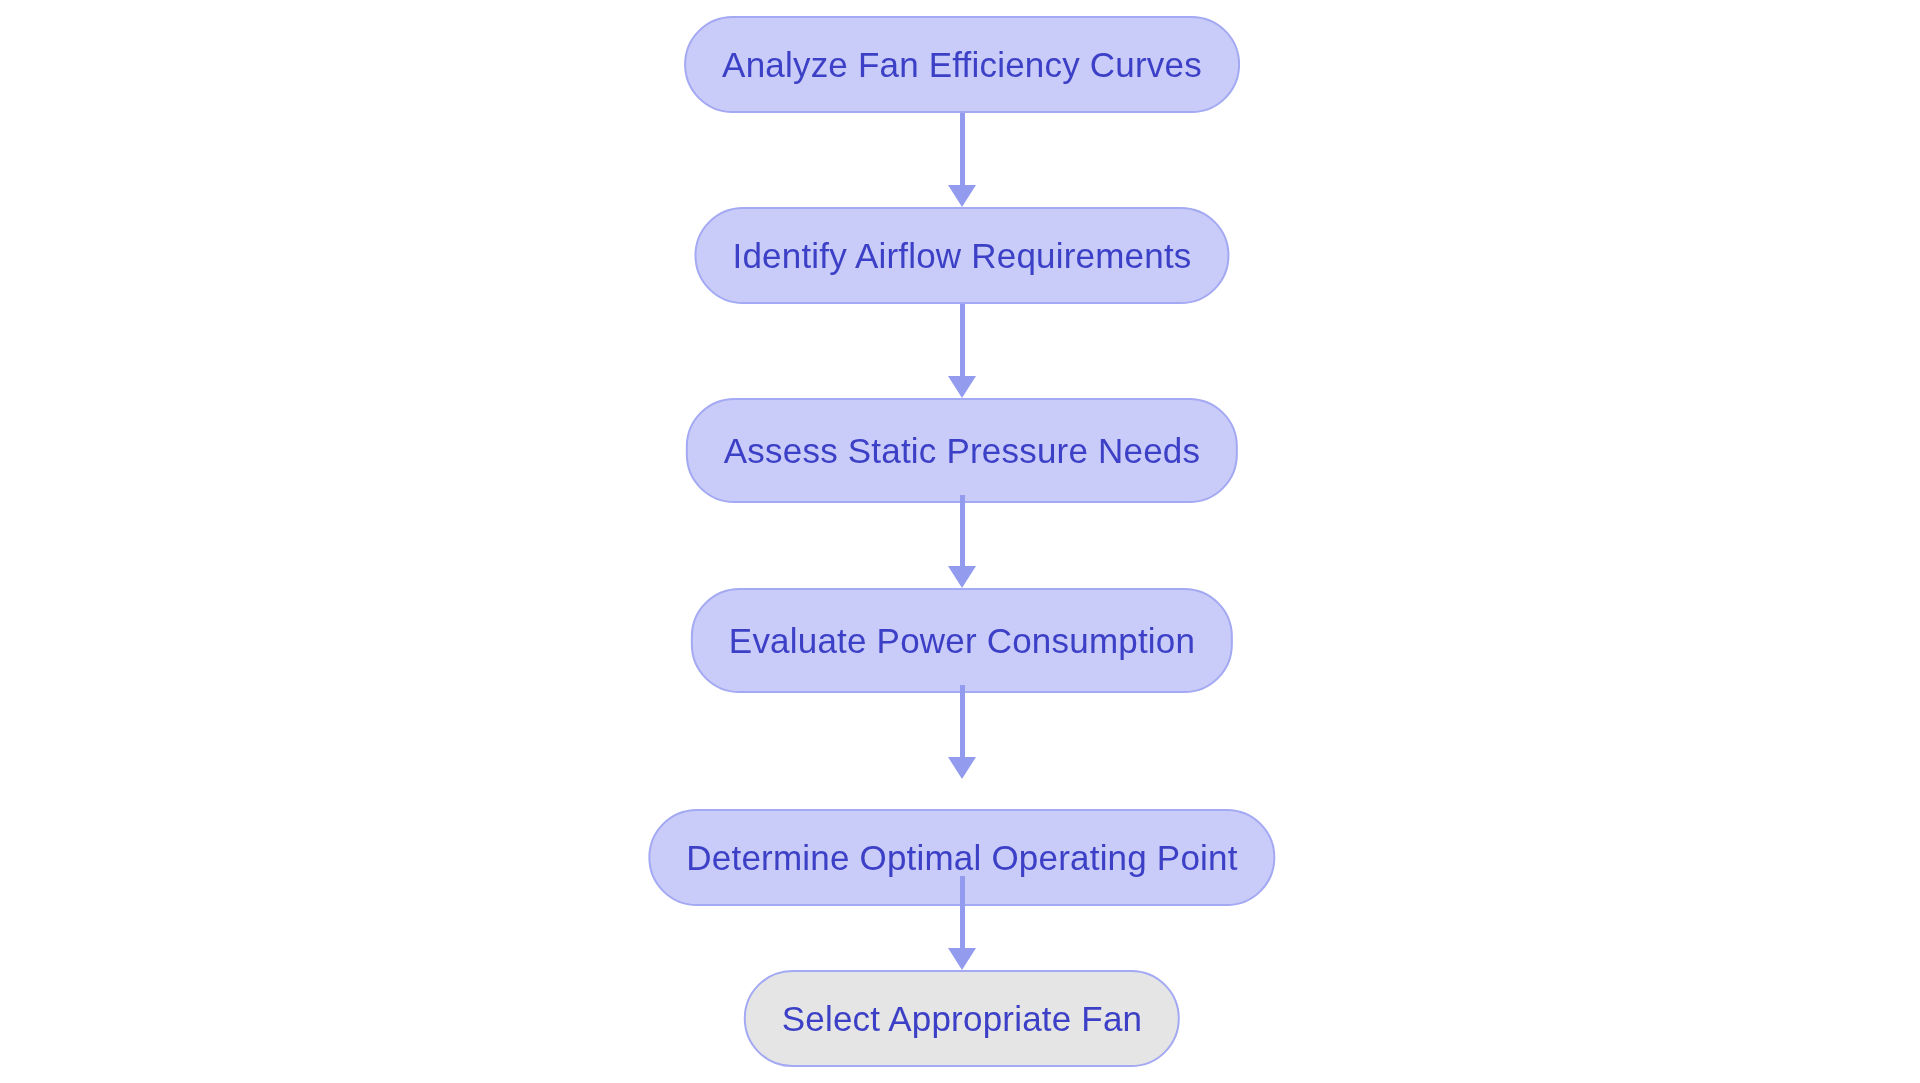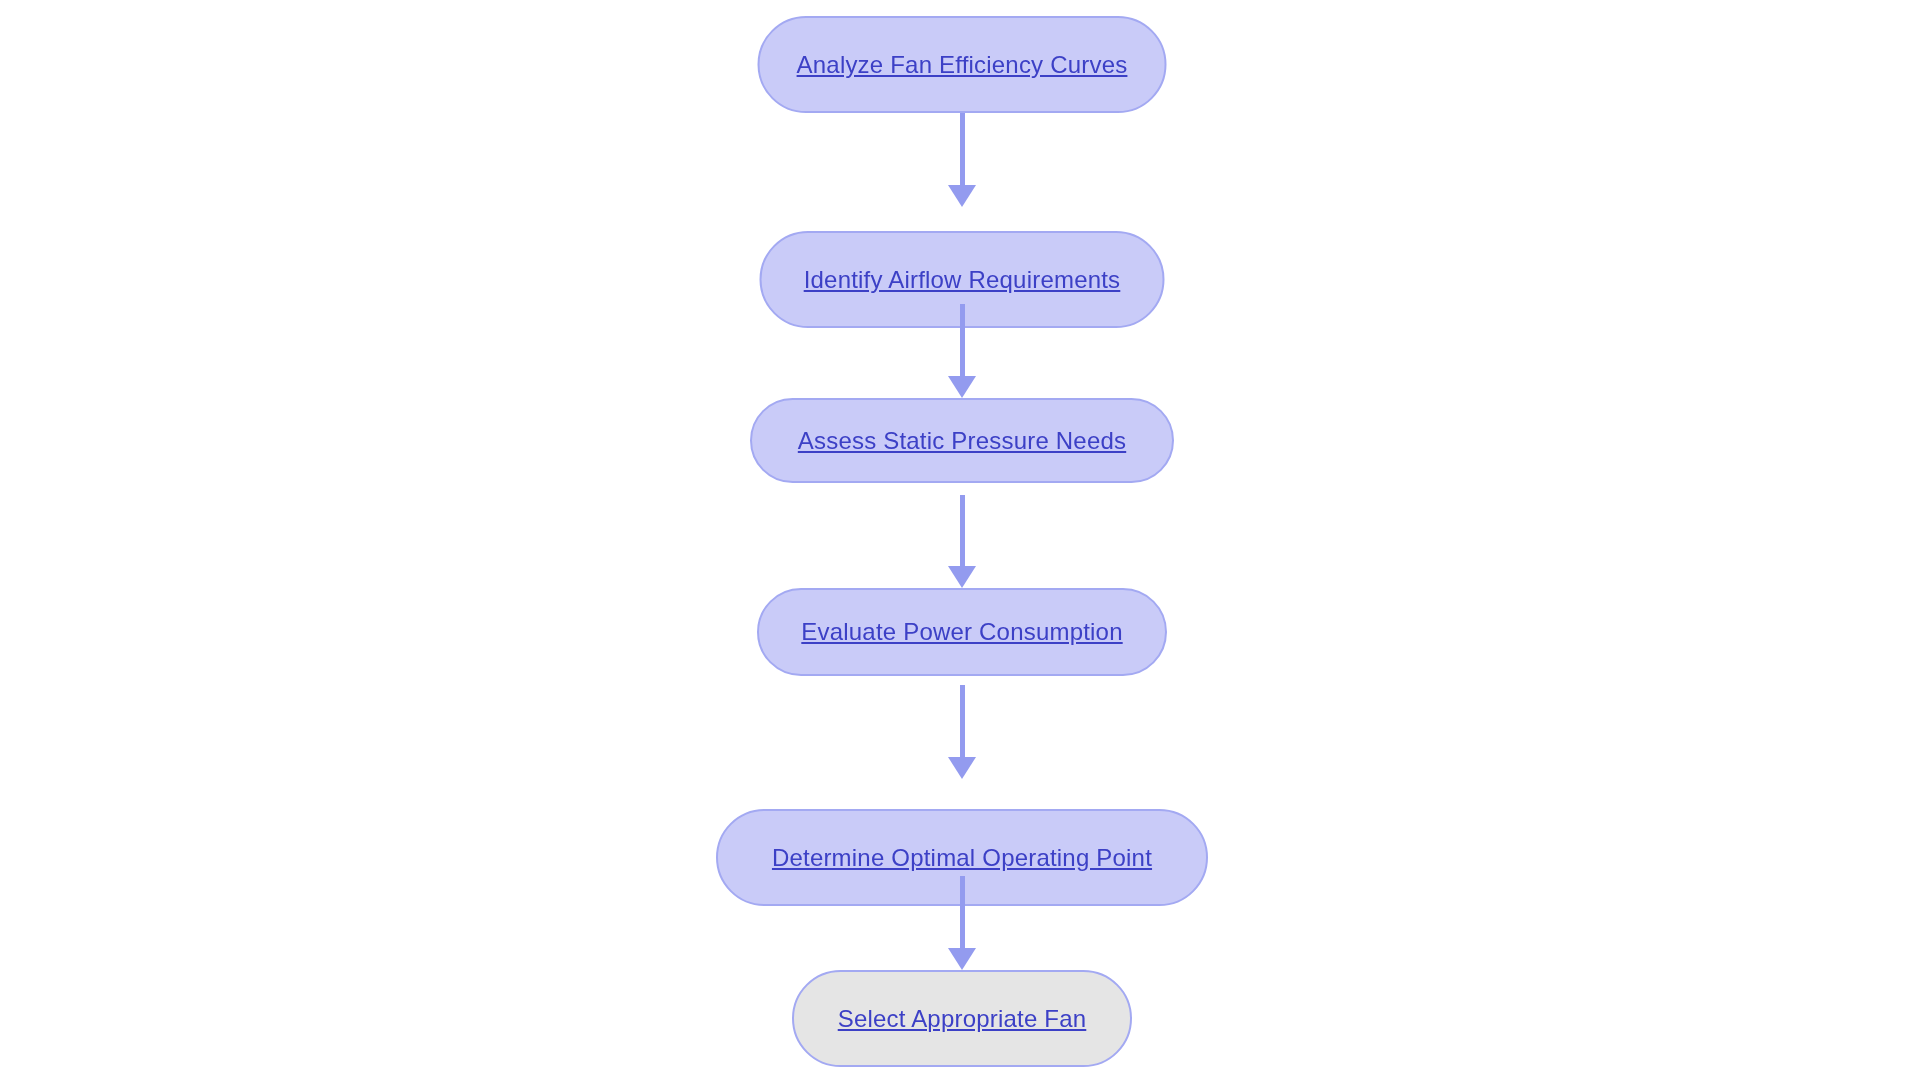--- a/index.html
+++ b/index.html
@@ -23,25 +23,24 @@
     border: 2px solid #a3a9f2;
     background: #c9cbf8;
     display: flex;
     align-items: center;
     justify-content: center;
     padding: 0 36px;
     transform: translateX(-50%);
     white-space: nowrap;
   }
   .flow-node .node-label {
-    font-size: 24px;
+    font-size: 35px;
     font-weight: 500;
     letter-spacing: 0.2px;
     color: #3c40c6;
-    text-decoration: underline;
   }
   .flow-arrow {
     position: absolute;
     transform: translateX(-50%);
     display: flex;
     flex-direction: column;
     align-items: center;
   }
   .flow-arrow .arrow-line {
     width: 5px;
@@ -61,35 +60,35 @@
 
 <div class="canvas">
 
 <div class="flow-node" style="left: 962px; top: 16px; min-width: 409px; height: 97px; background: rgb(201, 203, 248); border-color: rgb(163, 169, 242);">
       <span class="node-label" style="color: rgb(60, 64, 198);">Analyze Fan Efficiency Curves</span>
     </div>
     <div class="flow-arrow" style="left: 962px; top: 113px; height: 94px;">
       <div class="arrow-line" style="background: rgb(147, 155, 239);"></div>
       <div class="arrow-head" style="border-top-color: rgb(147, 155, 239);"></div>
     </div>
-    <div class="flow-node" style="left: 962px; top: 207px; min-width: 405px; height: 97px; background: rgb(201, 203, 248); border-color: rgb(163, 169, 242); margin-top: 24px;">
+    <div class="flow-node" style="left: 962px; top: 207px; min-width: 405px; height: 97px; background: rgb(201, 203, 248); border-color: rgb(163, 169, 242);">
       <span class="node-label" style="color: rgb(60, 64, 198);">Identify Airflow Requirements</span>
     </div>
     <div class="flow-arrow" style="left: 962px; top: 304px; height: 94px;">
       <div class="arrow-line" style="background: rgb(147, 155, 239);"></div>
       <div class="arrow-head" style="border-top-color: rgb(147, 155, 239);"></div>
     </div>
-    <div class="flow-node" style="left: 962px; top: 398px; min-width: 424px; height: 85px; background: rgb(201, 203, 248); border-color: rgb(163, 169, 242);">
+    <div class="flow-node" style="left: 962px; top: 398px; min-width: 424px; height: 105px; background: rgb(201, 203, 248); border-color: rgb(163, 169, 242);">
       <span class="node-label" style="color: rgb(60, 64, 198);">Assess Static Pressure Needs</span>
     </div>
     <div class="flow-arrow" style="left: 962px; top: 495px; height: 93px;">
       <div class="arrow-line" style="background: rgb(147, 155, 239);"></div>
       <div class="arrow-head" style="border-top-color: rgb(147, 155, 239);"></div>
     </div>
-    <div class="flow-node" style="left: 962px; top: 588px; min-width: 410px; height: 88px; background: rgb(201, 203, 248); border-color: rgb(163, 169, 242);">
+    <div class="flow-node" style="left: 962px; top: 588px; min-width: 410px; height: 105px; background: rgb(201, 203, 248); border-color: rgb(163, 169, 242);">
       <span class="node-label" style="color: rgb(60, 64, 198);">Evaluate Power Consumption</span>
     </div>
     <div class="flow-arrow" style="left: 962px; top: 685px; height: 94px;">
       <div class="arrow-line" style="background: rgb(147, 155, 239);"></div>
       <div class="arrow-head" style="border-top-color: rgb(147, 155, 239);"></div>
     </div>
     <div class="flow-node" style="left: 962px; top: 809px; min-width: 492px; height: 97px; background: rgb(201, 203, 248); border-color: rgb(163, 169, 242);">
       <span class="node-label" style="color: rgb(60, 64, 198);">Determine Optimal Operating Point</span>
     </div>
     <div class="flow-arrow" style="left: 962px; top: 876px; height: 94px;">

